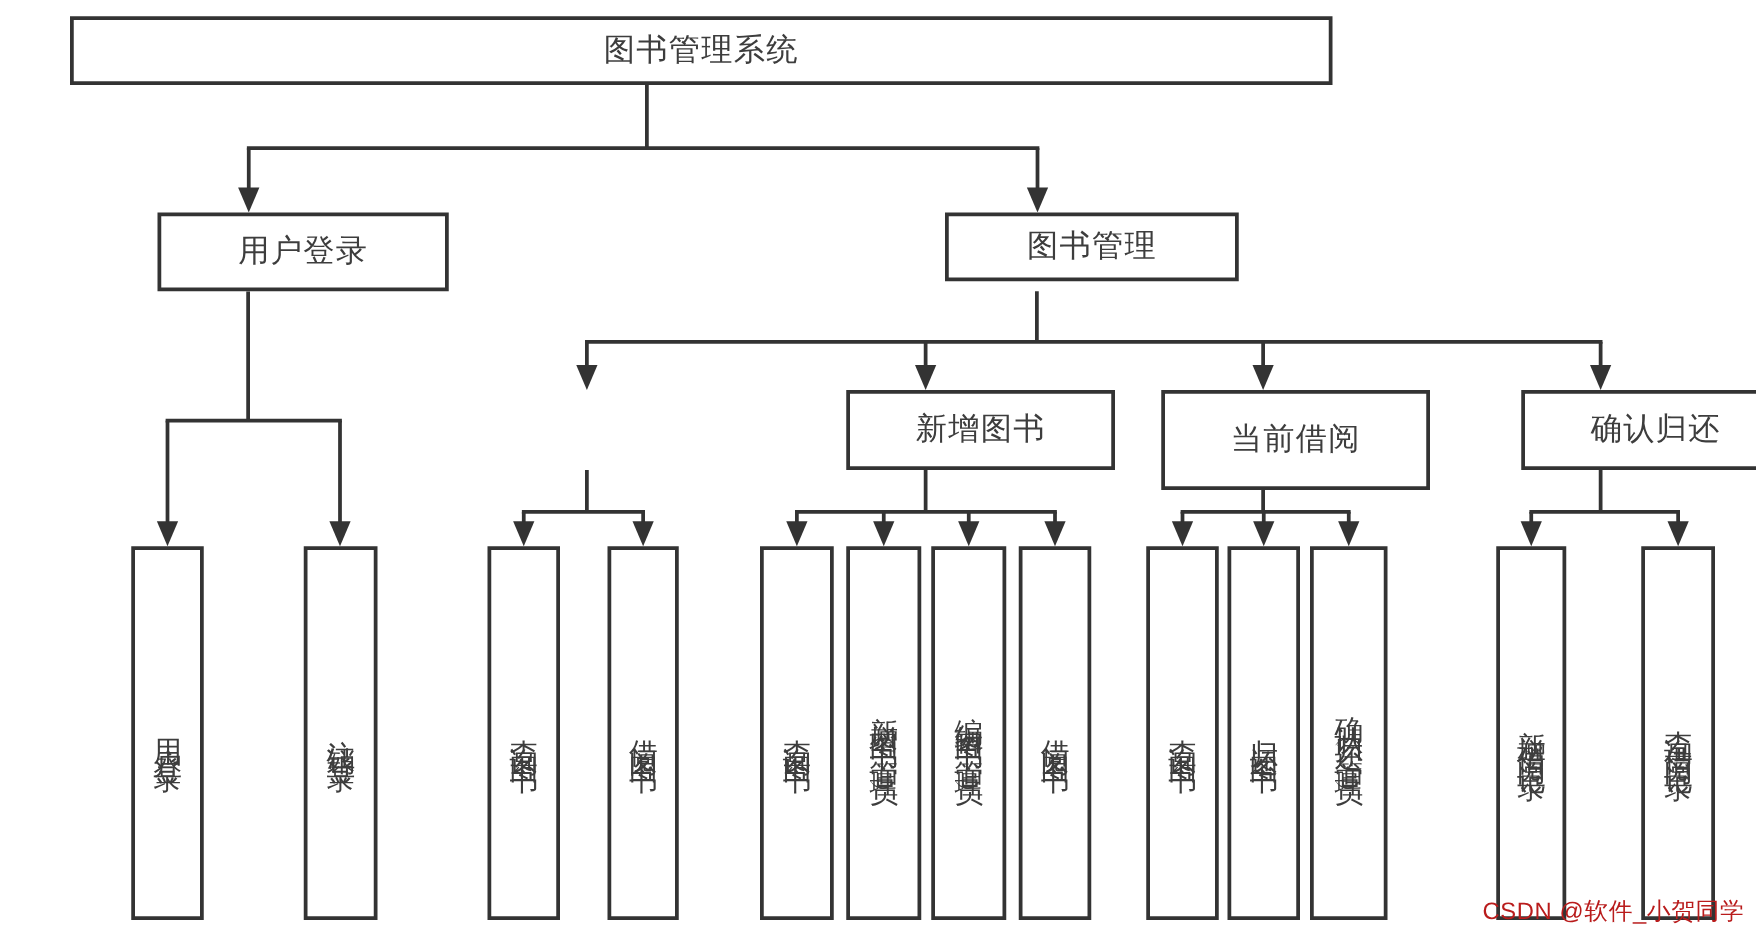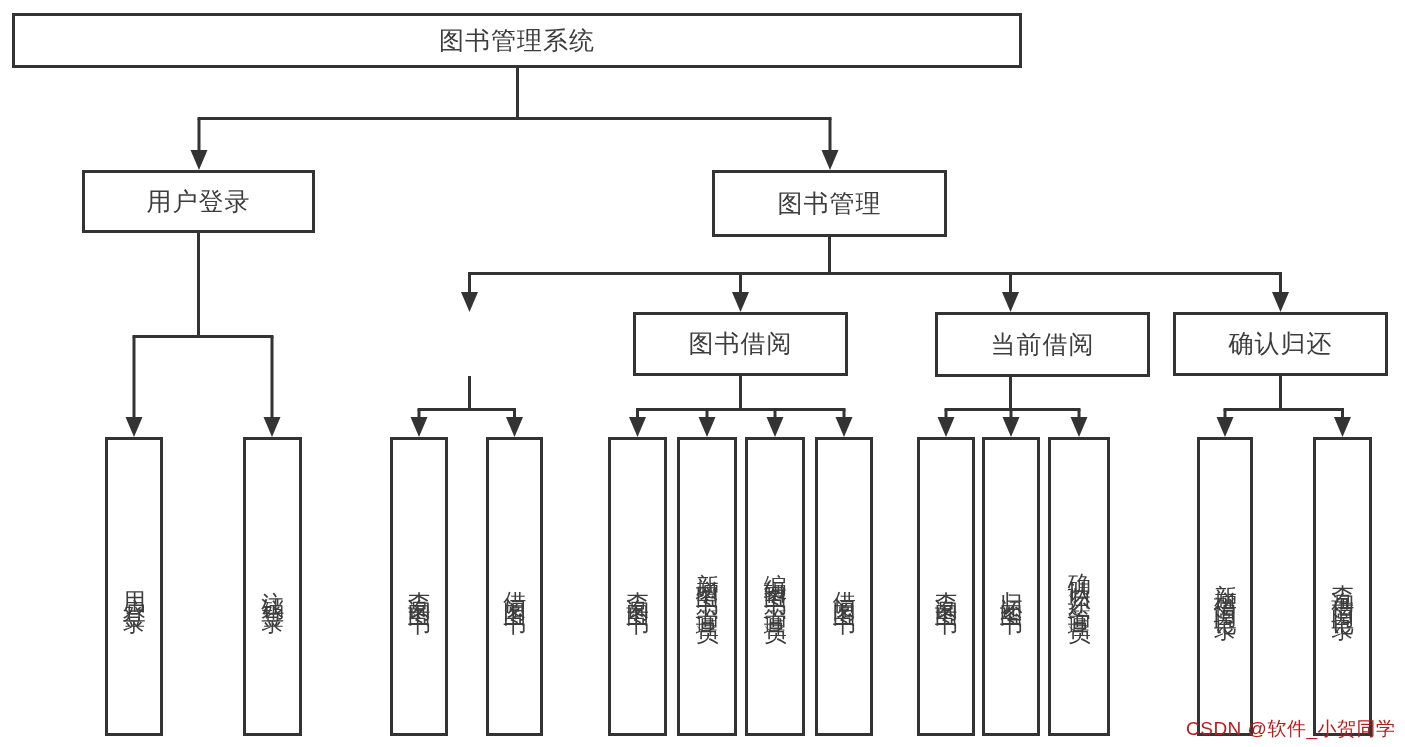--- a/index.html
+++ b/index.html
@@ -16,21 +16,21 @@
     box-sizing:border-box;
     background:#ffffff;
     border:3px solid #333333;
     color:#3d3d3d;
     display:flex;
     align-items:center;
     justify-content:center;
     text-align:center;
     line-height:1.1;
   }
-  .h-box{font-size:25px;letter-spacing:1px;}
+  .h-box{font-size:25px;letter-spacing:1px;margin-left:44px;}
   .v-box{
     font-size:23px;
     writing-mode:vertical-rl;
     text-orientation:mixed;
     letter-spacing:7px;
   }
   #watermark{
     position:absolute;
     left:1186px;top:716px;
     font-size:19px;
@@ -106,24 +106,24 @@
       <polygon points="1002.5,417 1019.5,417 1011,437"></polygon>
       <polygon points="1070.5,417 1087.5,417 1079,437"></polygon>
       <polygon points="1216.5,417 1233.5,417 1225,437"></polygon>
       <polygon points="1334,417 1351,417 1342.5,437"></polygon>
     </g>
   </svg>
 
   <div class="box h-box" style="left:12px;top:13px;width:1010px;height:55px;">图书管理系统</div>
 
   <div class="box h-box" style="left:82px;top:170px;width:233px;height:63px;">用户登录</div>
-  <div class="box h-box" style="left:712px;top:170px;width:235px;height:67px;">图书管理</div>
+  <div class="box h-box" style="left:712px;top:170px;width:235px;height:55px;">图书管理</div>
 
-  <div class="box h-box" style="left:633px;top:312px;width:215px;height:64px;">图书借阅</div>
-  <div class="box h-box" style="left:935px;top:312px;width:215px;height:65px;">当前借阅</div>
+  <div class="box h-box" style="left:633px;top:312px;width:215px;height:64px;">新增图书</div>
+  <div class="box h-box" style="left:885px;top:312px;width:215px;height:80px;">当前借阅</div>
   <div class="box h-box" style="left:1173px;top:312px;width:215px;height:64px;">确认归还</div>
 
   <div class="box v-box" style="left:105px;top:437px;width:58px;height:299px;">用户登录</div>
   <div class="box v-box" style="left:243px;top:437px;width:59px;height:299px;">注销登录</div>
 
   <div class="box v-box" style="left:390px;top:437px;width:58px;height:299px;">查询图书</div>
   <div class="box v-box" style="left:486px;top:437px;width:57px;height:299px;">借阅图书</div>
 
   <div class="box v-box" style="left:608px;top:437px;width:59px;height:299px;">查询图书</div>
   <div class="box v-box" style="left:677px;top:437px;width:60px;height:299px;">新增图书（管理员）</div>

